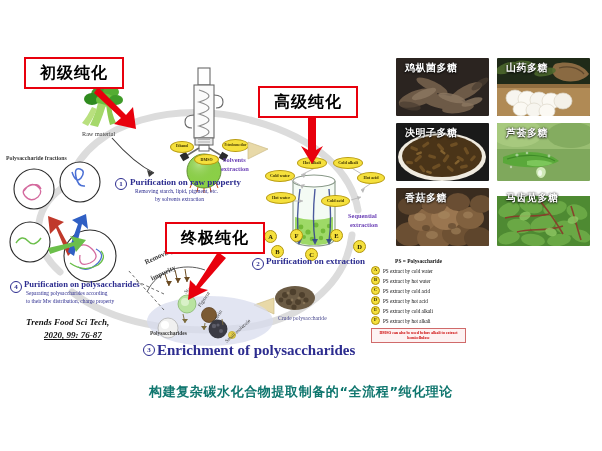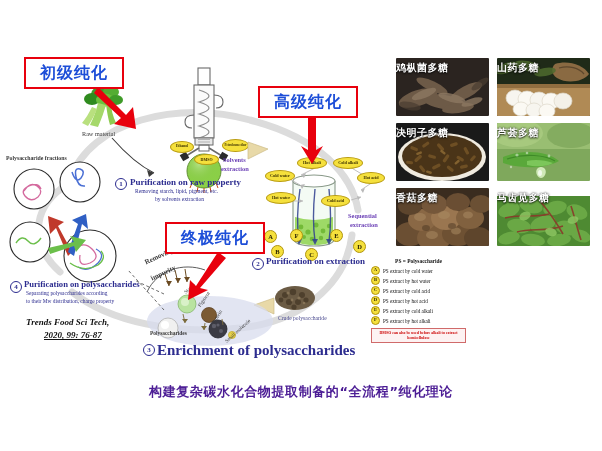--- a/index.html
+++ b/index.html
@@ -10,21 +10,21 @@
     overflow:hidden;position:relative;
   }
   #slide{position:absolute;inset:0;}
 
   
   .callout{
     position:absolute;background:#ffffff;
     border:2.5px solid #e8000d;
     display:flex;align-items:center;justify-content:center;
     font-family:"DejaVu Sans",sans-serif;
-    font-weight:700;color:#1d4ed8;letter-spacing:1px;
+    font-weight:700;color:#000000;letter-spacing:1px;
     box-sizing:border-box;z-index:40;
   }
   .cal-arrow{position:absolute;z-index:39;}
 
   
   .dx{position:absolute;white-space:nowrap;line-height:1.05;}
   .blue-step{color:#2c2c8f;font-weight:700;font-family:"Liberation Serif",serif;}
   .blue-sub{color:#2c2c8f;font-family:"Liberation Serif",serif;}
   .purple{color:#6a3fb5;font-family:"Liberation Serif",serif;font-weight:700;}
   .gray-lbl{color:#3a3a3a;font-family:"Liberation Serif",serif;}
@@ -71,33 +71,33 @@
   #rightpanel{position:absolute;left:396px;top:58px;width:200px;}
   #rp-title{
     font-family:"DejaVu Sans",sans-serif;font-weight:700;
     font-size:13px;color:#111;letter-spacing:1px;margin-bottom:9px;
   }
   .photo-grid{display:grid;grid-template-columns:93px 93px;gap:7px 8px;}
   .photo{
     position:relative;height:58px;border-radius:1px;overflow:hidden;
   }
   .photo .plabel{
-    position:absolute;left:0;top:3px;right:2px;
+    position:absolute;left:9px;top:3px;right:2px;
     font-family:"DejaVu Sans",sans-serif;font-weight:700;
     font-size:10px;color:#fff;letter-spacing:.5px;
     text-shadow:0 0 2px rgba(0,0,0,.85),0 1px 2px rgba(0,0,0,.7);
     z-index:3;white-space:nowrap;
   }
   .ph-tex{position:absolute;inset:0;}
 
   
   #caption{
     position:absolute;left:0;right:0;top:383px;text-align:center;
     font-family:"DejaVu Sans",sans-serif;font-weight:700;
-    font-size:13px;color:#4c1d95;letter-spacing:.6px;
+    font-size:13px;color:#0f766e;letter-spacing:.6px;
   }
   svg{overflow:visible;}
 </style>
 </head>
 <body>
 
 <div id="slide">
 
   <div>
 

